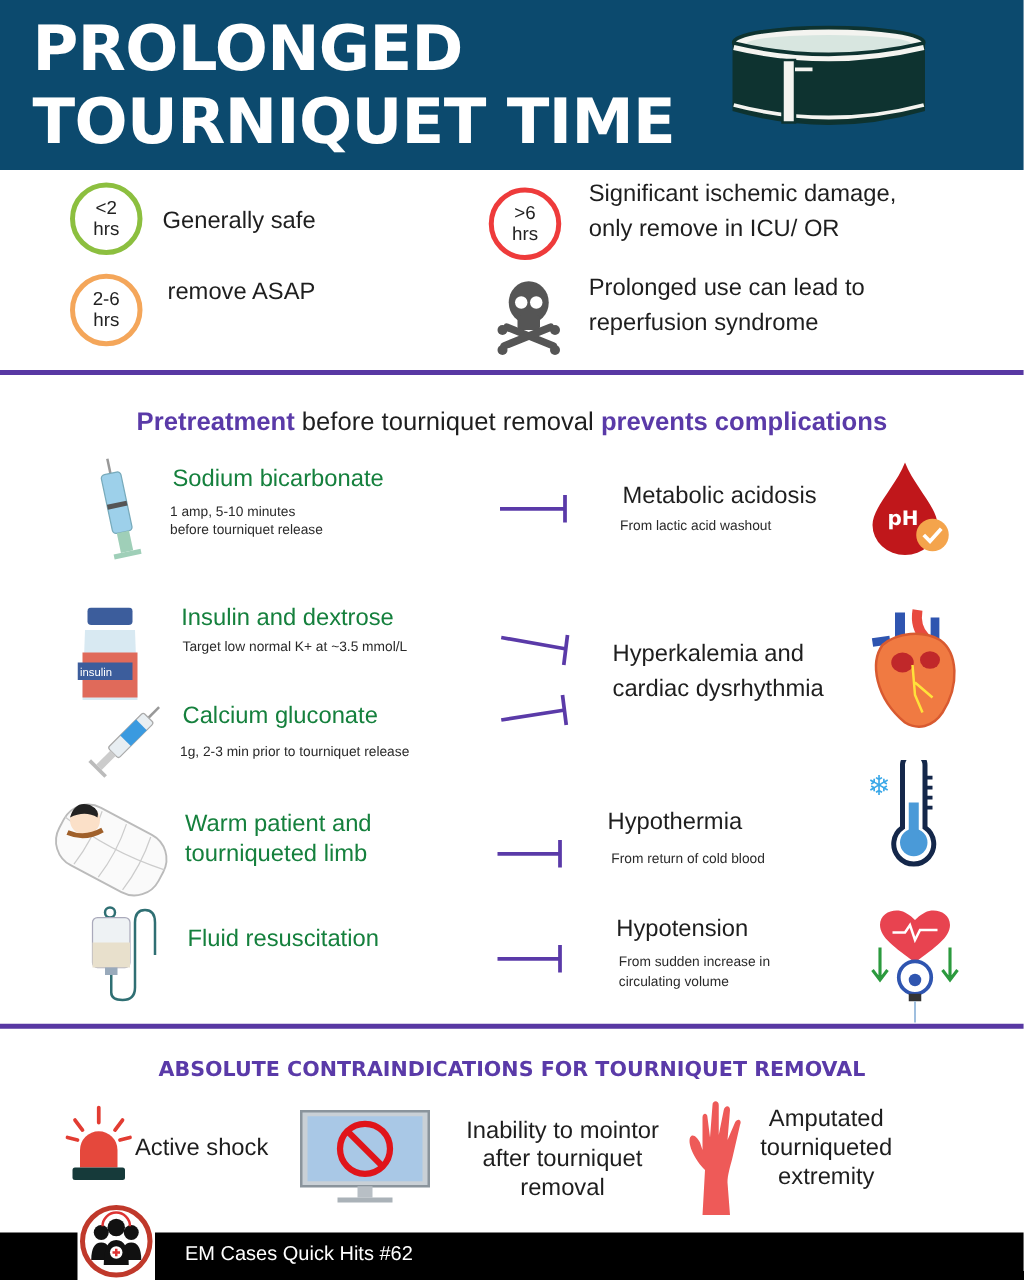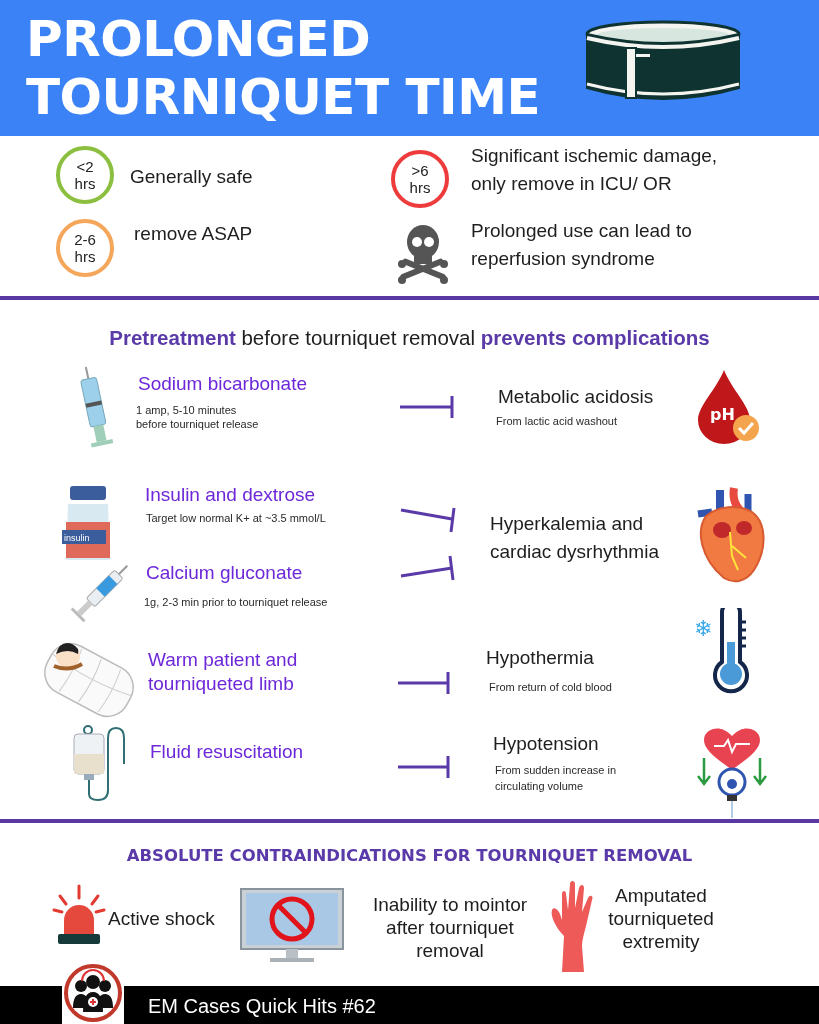--- a/index.html
+++ b/index.html
@@ -1,51 +1,51 @@
 <!DOCTYPE html>
 <html><head>
 <meta charset="utf-8">
 <style>
   * { box-sizing: border-box; margin: 0; padding: 0; }
   html, body { width: 819px; height: 1024px; background: #ffffff; overflow: hidden; }
   body { font-family: "Liberation Sans", "DejaVu Sans", sans-serif; color: #1a1a1a; position: relative; }
   .abs { position: absolute; }
 
   
-  .header { position: absolute; left: 0; top: 0; width: 819px; height: 136px; background: #3b82f6; }
+  .header { position: absolute; left: 0; top: 0; width: 819px; height: 136px; background: #0c4a6e; }
   .title { position: absolute; left: 26px; top: 10px; color: #fff; font-family: "DejaVu Sans", sans-serif;
            font-weight: bold; font-size: 50px; line-height: 58px; letter-spacing: -0.5px; }
   .tourniquet-icon { position: absolute; left: 583px; top: 18px; width: 160px; height: 84px; }
 
   .divider { position: absolute; left: 0; width: 819px; height: 4px; background: #5838a3; }
 
   
   .badge { position: absolute; width: 58px; height: 58px; border-radius: 50%; border: 4px solid;
            display: flex; flex-direction: column; align-items: center; justify-content: center;
            font-size: 15px; line-height: 17px; color: #222; background: #fff; }
   .badge span { display: block; text-align: center; }
   .time-text { position: absolute; font-size: 19px; line-height: 28px; color: #1e1e1e; }
 
   
   .section-heading { position: absolute; left: 0; width: 819px; text-align: center; font-size: 20.5px; color: #1e1e1e; }
   .section-heading b { color: #5a3aa8; }
-  .tx-title { position: absolute; font-size: 19px; line-height: 24px; color: #6d28d9; }
+  .tx-title { position: absolute; font-size: 19px; line-height: 24px; color: #15803d; }
   .tx-sub { position: absolute; font-size: 11px; line-height: 14px; color: #2a2a2a; }
   .cx-title { position: absolute; font-size: 19px; line-height: 28px; color: #1e1e1e; }
   .cx-sub { position: absolute; font-size: 11px; line-height: 16px; color: #2a2a2a; }
   .inhibit { position: absolute; }
 
   
   .contra-heading { position: absolute; left: 0; width: 819px; top: 846px; text-align: center;
                     font-family: "DejaVu Sans", sans-serif; font-weight: bold; font-size: 16.5px; color: #5a3aa8; }
   .contra-text { position: absolute; font-size: 19px; line-height: 23px; color: #1e1e1e; text-align: center; }
 
   
   .footer { position: absolute; left: 0; top: 986px; width: 819px; height: 38px; background: #000; }
-  .footer-text { position: absolute; left: 148px; top: 995px; color: #fff; font-size: 20px; }
+  .footer-text { position: absolute; left: 148px; top: 995px; color: #fff; font-size: 16px; }
   .logo { position: absolute; left: 62px; top: 962px; width: 62px; height: 62px; background: #fff; }
 </style>
 </head>
 <body>
 
 <div class="header">
   <div class="title">
     <div>PROLONGED</div>
     <div>TOURNIQUET TIME</div>
   </div>

